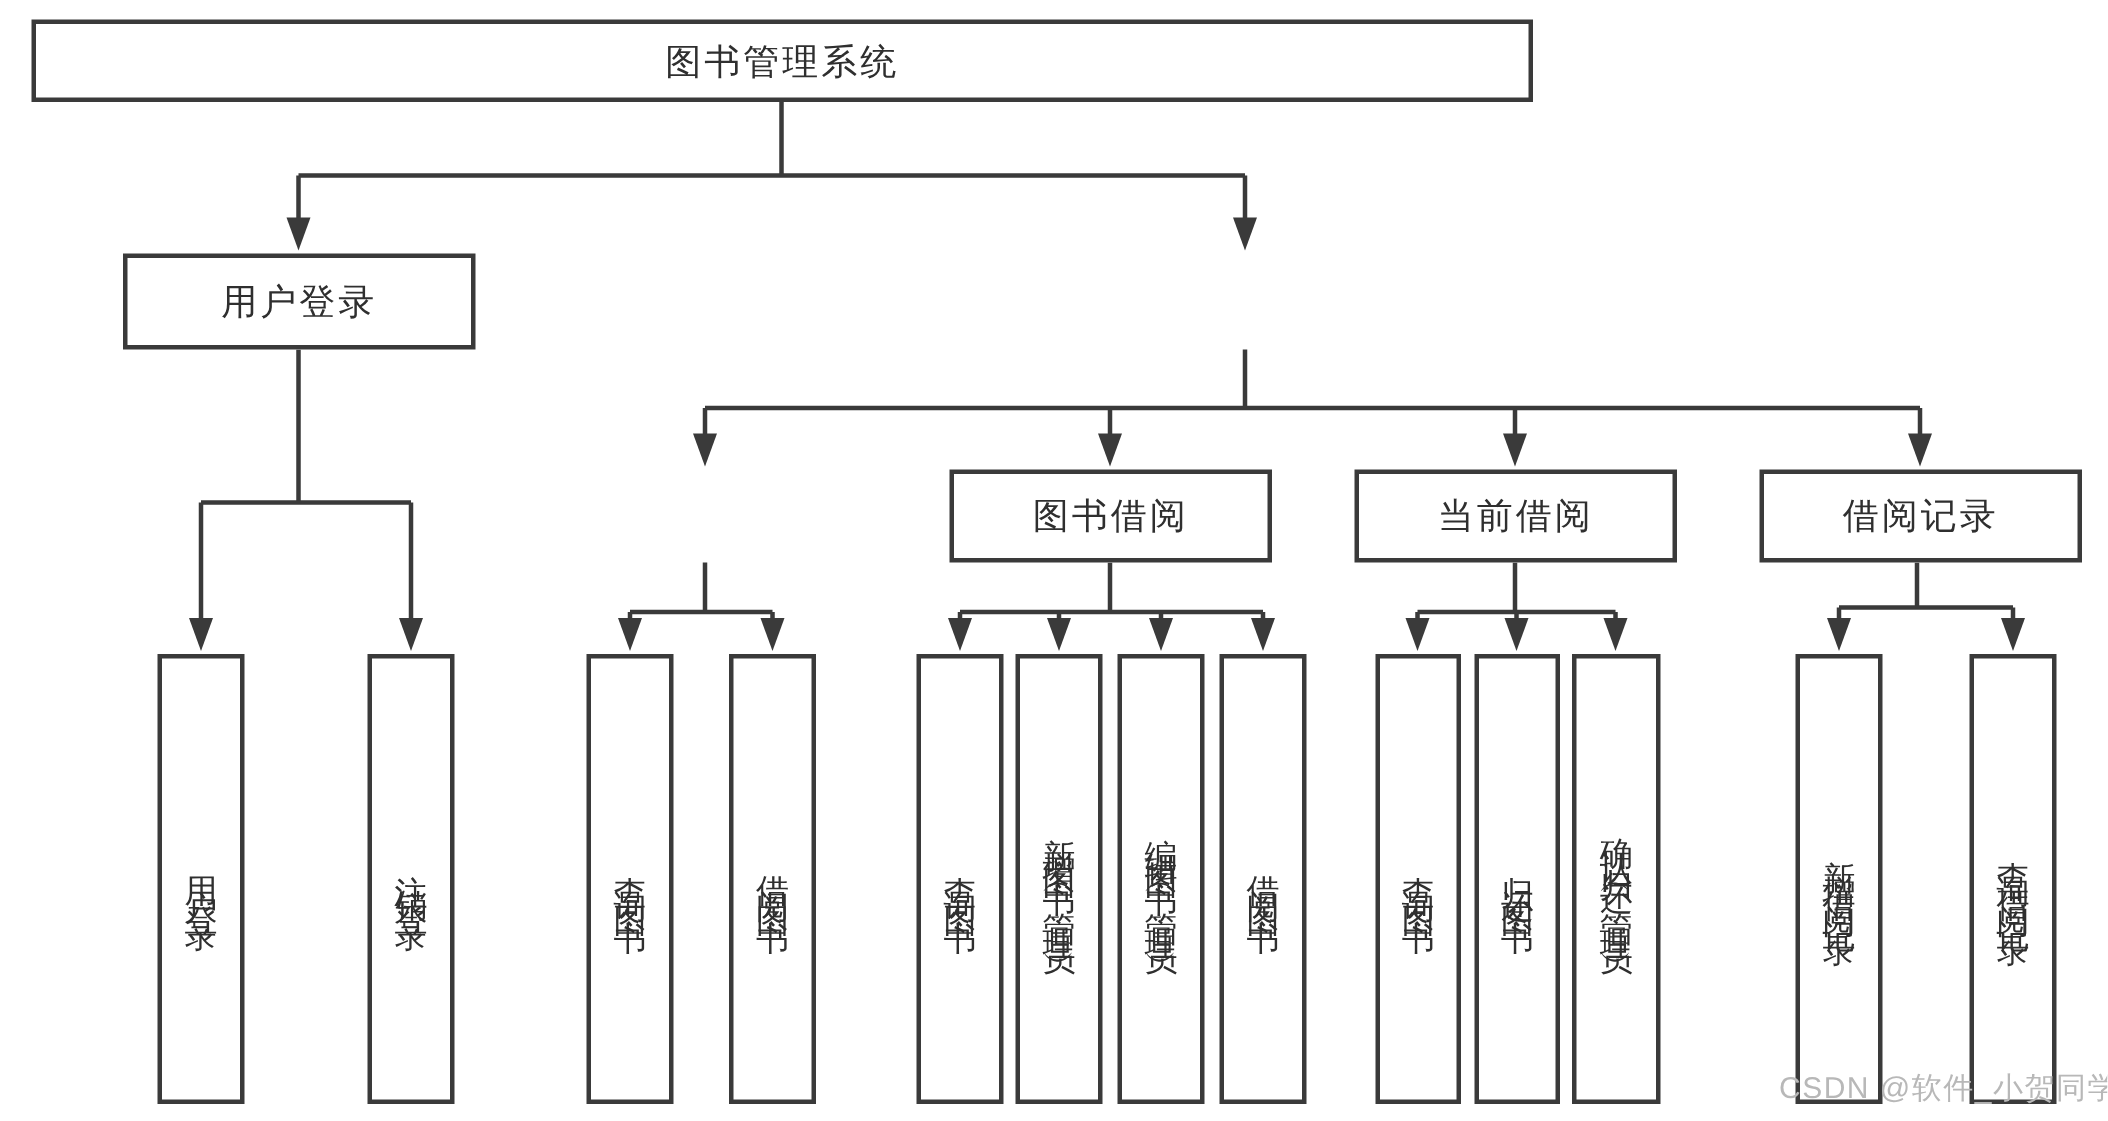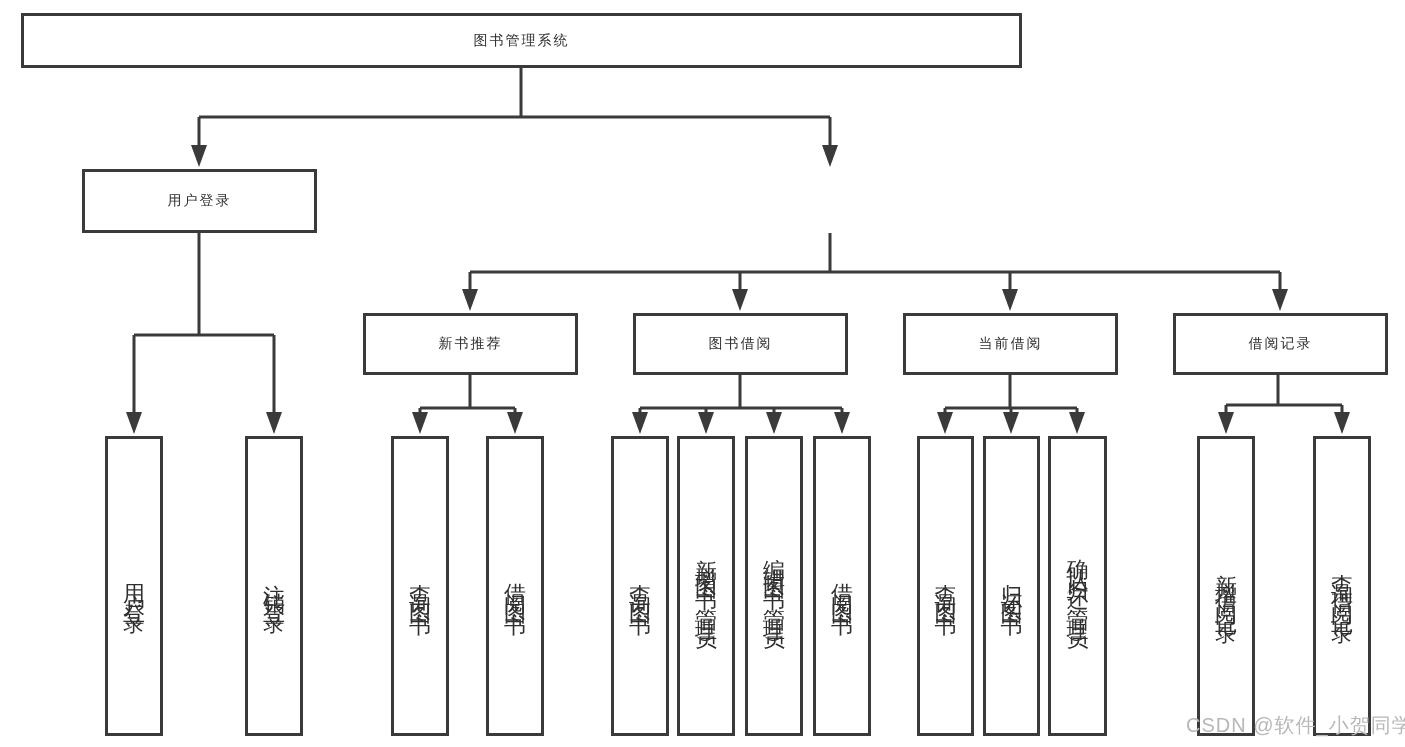--- a/index.html
+++ b/index.html
@@ -14,21 +14,21 @@
   .node{
     position:absolute;
     box-sizing:border-box;
     border:3px solid #3a3a3a;
     background:#ffffff;
     display:flex;
     align-items:center;
     justify-content:center;
   }
   .node.hbox span{
-    font-size:14px;
+    font-size:24px;
     letter-spacing:2px;
     white-space:nowrap;
   }
   .node.vbox span{
     writing-mode:vertical-rl;
     text-orientation:mixed;
     font-size:22px;
     line-height:1;
     letter-spacing:10px;
     white-space:nowrap;
@@ -84,23 +84,20 @@
   </svg>
 
   <div class="node hbox" style="left:21px;top:13px;width:1001px;height:55px;">
     <span>图书管理系统</span>
   </div>
 
   <div class="node hbox" style="left:82px;top:169px;width:235px;height:64px;">
     <span>用户登录</span>
   </div>
 
-  <div class="node hbox" style="left:363px;top:313px;width:215px;height:62px;">
-    <span>新书推荐</span>
-  </div>
   <div class="node hbox" style="left:633px;top:313px;width:215px;height:62px;">
     <span>图书借阅</span>
   </div>
   <div class="node hbox" style="left:903px;top:313px;width:215px;height:62px;">
     <span>当前借阅</span>
   </div>
   <div class="node hbox" style="left:1173px;top:313px;width:215px;height:62px;">
     <span>借阅记录</span>
   </div>
 

